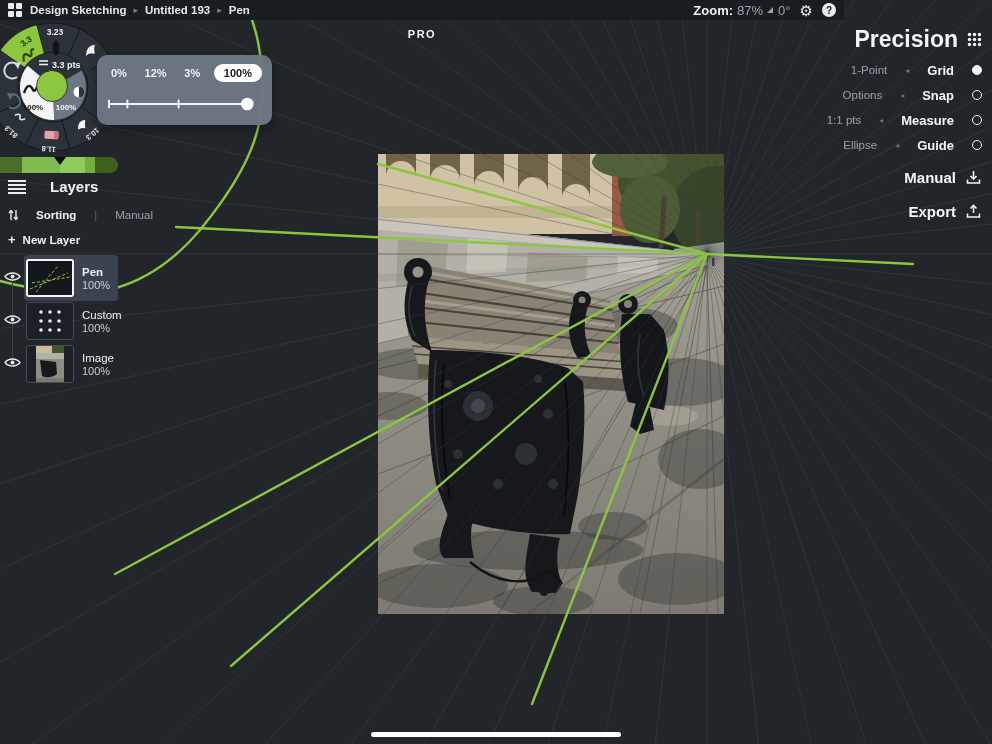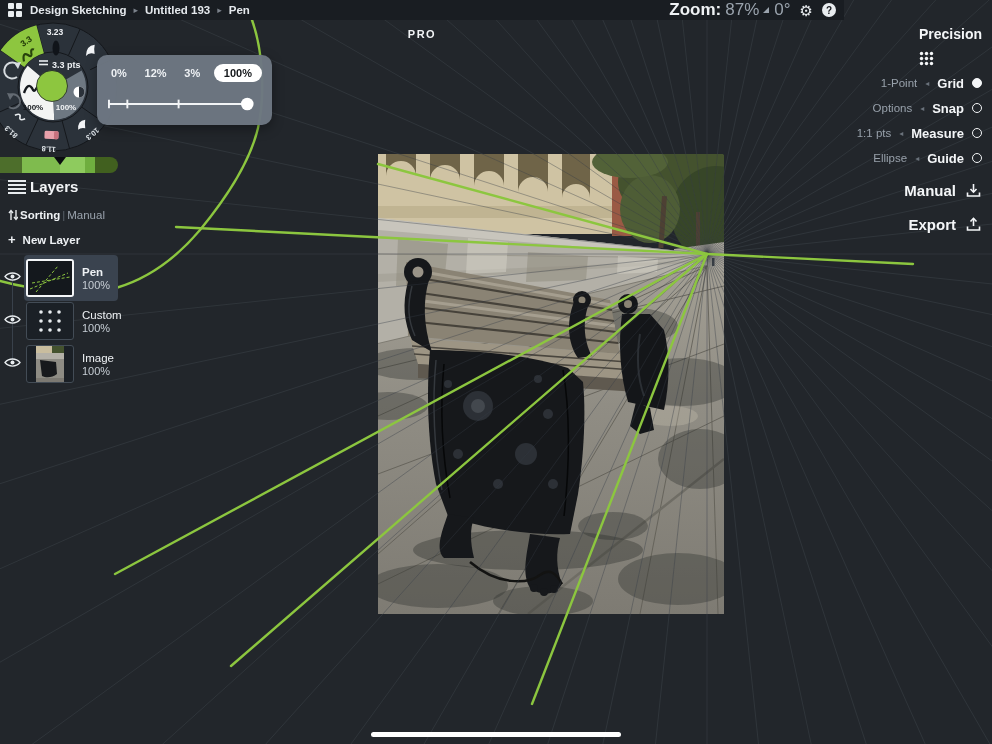--- a/index.html
+++ b/index.html
@@ -8,21 +8,21 @@
   .abs{position:absolute;}
   svg{display:block;}
 
   
   .topbar{left:0;top:0;width:844px;height:20px;background:#191d22;z-index:30;
           display:flex;align-items:center;}
   .crumbs{display:flex;align-items:center;gap:7px;margin-left:30px;font-size:11.5px;font-weight:bold;color:#e4e8ec;}
   .crumb-sep{color:#7b828b;font-size:9px;font-weight:normal;}
   .pro{position:absolute;left:50%;transform:translateX(-50%);font-size:11px;font-weight:bold;letter-spacing:1.5px;color:#f2f4f6;margin-top:47px;}
   .tr-cluster{position:absolute;right:8px;top:0;height:20px;display:flex;align-items:center;gap:9px;}
-  .zoomtxt{font-size:17px;color:#9aa3ad;display:flex;align-items:center;gap:4px;}
+  .zoomtxt{font-size:13px;color:#9aa3ad;display:flex;align-items:center;gap:4px;}
   .zoomtxt b{color:#eef1f4;}
   .angle-tri{width:0;height:0;border-bottom:6px solid #9aa3ad;border-left:6px solid transparent;margin-right:1px;}
   .gear{font-size:15px;color:#e8ecef;line-height:1;}
   .help{width:14px;height:14px;border-radius:50%;background:#e8ecef;color:#16191d;font-size:10px;font-weight:bold;
         display:flex;align-items:center;justify-content:center;}
 
   
   .wheel{left:-13px;top:21px;z-index:20;}
   .popup{left:97px;top:55px;width:175px;height:70px;border-radius:10px;background:rgba(109,119,130,0.97);
          z-index:22;box-shadow:0 4px 12px rgba(0,0,0,.35);}
@@ -30,44 +30,44 @@
             font-size:11px;font-weight:bold;color:#eef1f4;}
   .pop-opt{padding:3px 4px;}
   .pop-opt.sel{background:#fff;color:#15181c;border-radius:11px;padding:3px 10px;}
   .slider{position:absolute;left:11px;top:42px;width:147px;height:14px;}
   .colorbar{left:0;top:157px;width:118px;height:16px;z-index:20;display:flex;border-radius:0 8px 8px 0;overflow:hidden;}
   .colorbar div{height:100%;}
   .bar-tri{left:54px;top:157px;z-index:21;width:0;height:0;border-left:6px solid transparent;
            border-right:6px solid transparent;border-top:8px solid #0b0d10;}
 
   
-  .lyr-head{left:8px;top:178px;z-index:20;display:flex;align-items:center;gap:4px;}
+  .lyr-head{left:8px;top:178px;z-index:20;display:flex;align-items:center;gap:24px;}
   .lyr-title{font-size:15px;font-weight:bold;color:#f2f4f6;}
-  .lyr-sort{left:8px;top:209px;z-index:20;display:flex;align-items:center;gap:2px;font-size:11.5px;}
+  .lyr-sort{left:8px;top:209px;z-index:20;display:flex;align-items:center;gap:18px;font-size:11.5px;}
   .lyr-sort b{color:#eef1f4;}
   .lyr-sort .pipe{color:#59616a;}
   .lyr-sort .mode{color:#9aa3ad;}
   .lyr-new{left:8px;top:232px;z-index:20;display:flex;align-items:center;gap:7px;font-size:11.5px;font-weight:bold;color:#eef1f4;}
   .plus{font-size:13px;font-weight:bold;}
   .eye{z-index:21;}
   .lyr-line{left:12px;top:276px;width:1px;height:86px;background:#39414b;z-index:19;}
   .layer-row{z-index:20;left:24px;width:88px;height:42px;display:flex;gap:8px;align-items:center;padding:2px 2px;}
   .layer-row.selected{background:#3a434f;border-radius:4px;width:88px;padding-right:4px;}
   .thumb{width:48px;height:38px;border-radius:3px;flex:none;background:#1b2026;border:1px solid #434c56;
          display:flex;align-items:center;justify-content:center;overflow:hidden;box-sizing:border-box;}
   .layer-row.selected .thumb{border:2px solid #f4f6f8;}
   .lyr-meta{display:flex;flex-direction:column;justify-content:center;gap:1px;}
   .lyr-name{font-size:11.5px;color:#eef1f4;}
   .layer-row.selected .lyr-name{font-weight:bold;}
   .lyr-pct{font-size:11px;color:#c6cdd4;}
 
   
   .prec{right:10px;top:26px;z-index:20;display:flex;flex-direction:column;align-items:flex-end;}
-  .prec-title{display:flex;align-items:flex-start;gap:9px;font-size:14px;font-weight:bold;color:#f4f6f8;flex-direction:column;}
-  .prec-row{display:flex;align-items:center;gap:8px;margin-top:9px;height:16px;}
+  .prec-title{display:flex;align-items:center;gap:9px;font-size:23px;font-weight:bold;color:#f4f6f8;}
+  .prec-row{display:flex;align-items:center;gap:18px;margin-top:9px;height:16px;}
   .prec-row:first-of-type{margin-top:12px;}
   .prec-cat{font-size:11.5px;color:#98a1ab;}
   .prec-chev{font-size:8px;color:#6a727b;}
   .prec-tool{font-size:13px;font-weight:bold;color:#f4f6f8;}
   .prec-toggle{width:10px;height:10px;border-radius:50%;border:1.5px solid #f4f6f8;box-sizing:border-box;}
   .prec-toggle.on{background:#f4f6f8;}
   .io-row{display:flex;align-items:center;gap:9px;font-size:15px;font-weight:bold;color:#f4f6f8;}
   .io-row.import{margin-top:16px;}
   .io-row.export{margin-top:17px;margin-left:30px;}
 

